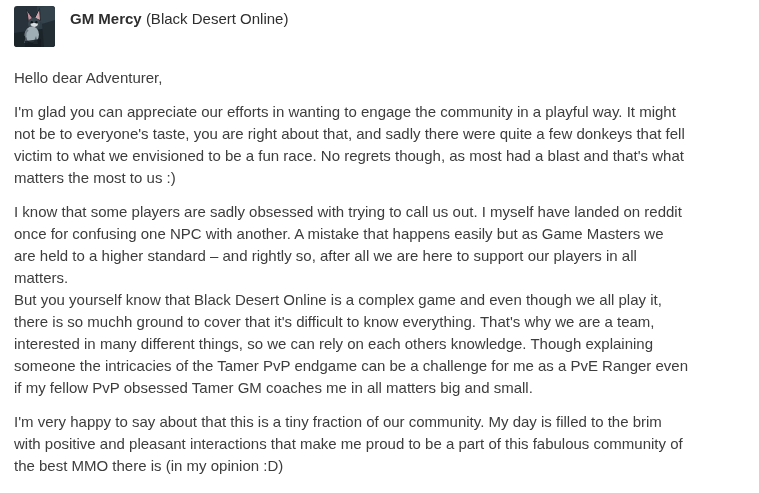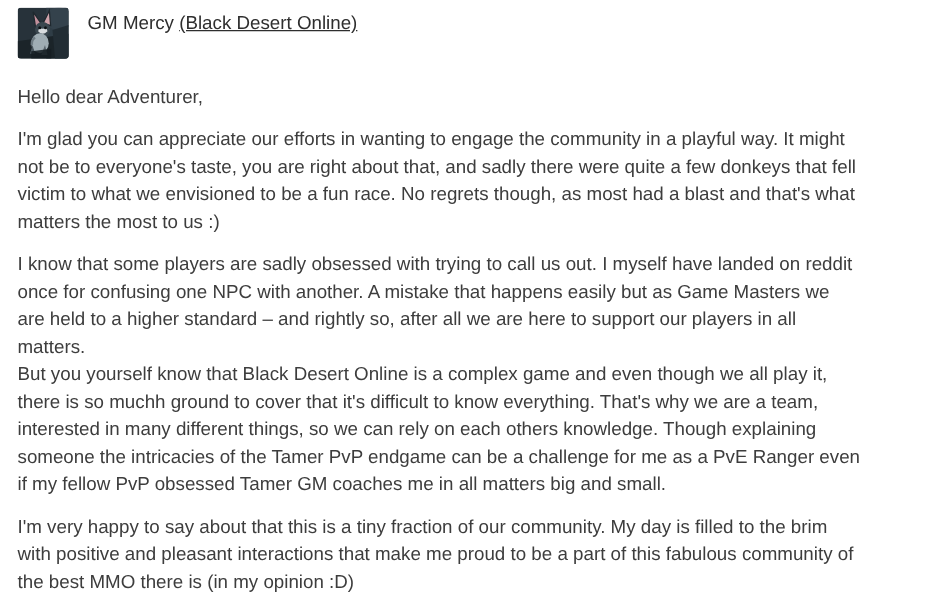--- a/index.html
+++ b/index.html
@@ -35,22 +35,22 @@
   .avatar svg { display: block; }
   .meta {
     margin-left: 15px;
     padding-top: 3px;
   }
   .author-line {
     font-size: 15px;
     line-height: 20px;
     color: var(--author-text);
   }
-  .author { font-weight: normal; margin-top: 37px; }
-  .author-context { font-weight: normal; text-decoration: underline; }
+  .author { font-weight: bold; margin-top: 37px; }
+  .author-context { font-weight: normal; }
   .timestamp {
     margin-top: 4px;
     font-size: 13px;
     line-height: 18px;
     color: var(--timestamp-text);
   }
   .comment-body {
     margin-top: 20px;
     width: 674px;
     font-size: 15px;

